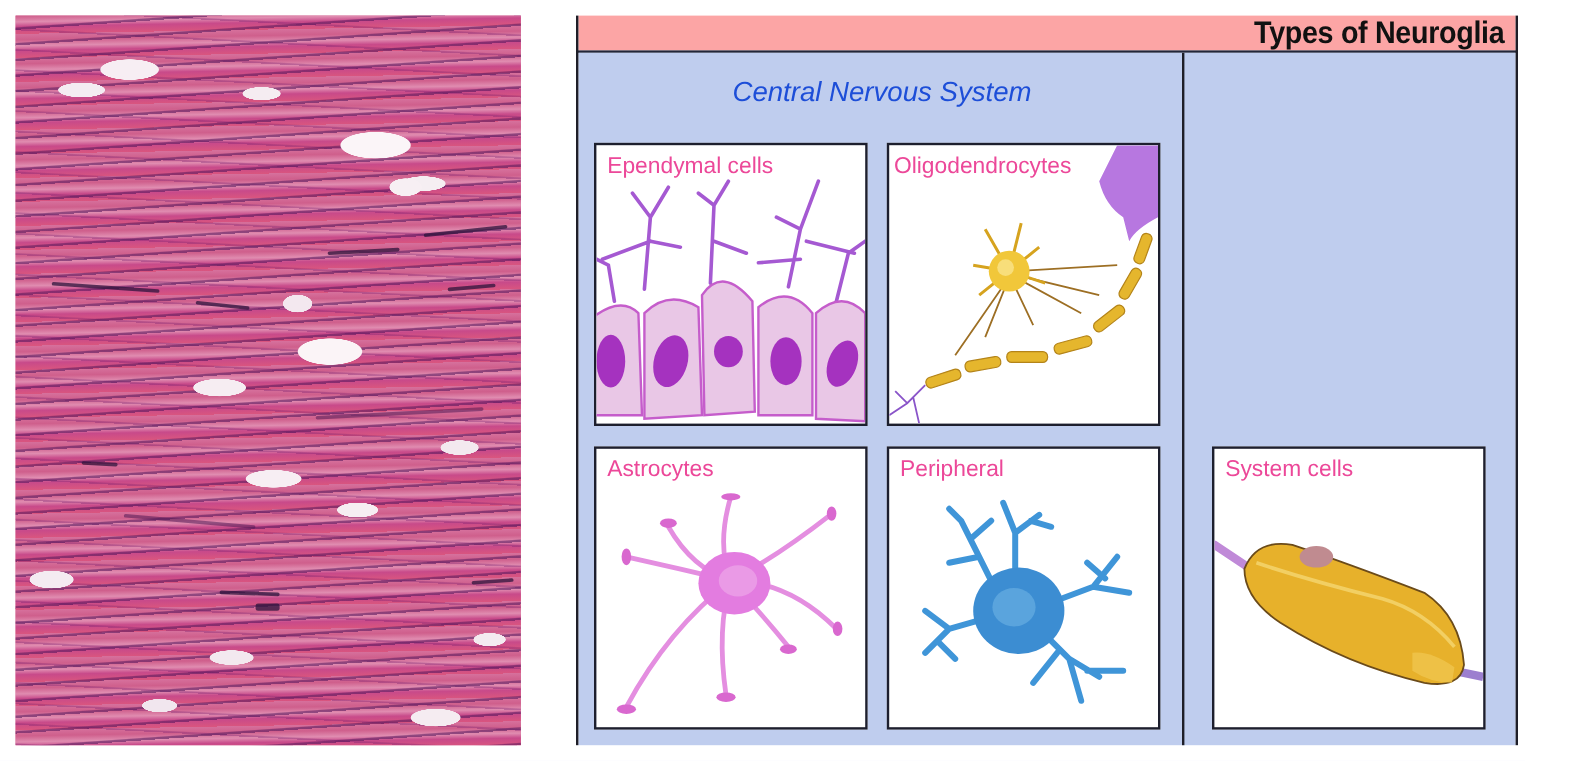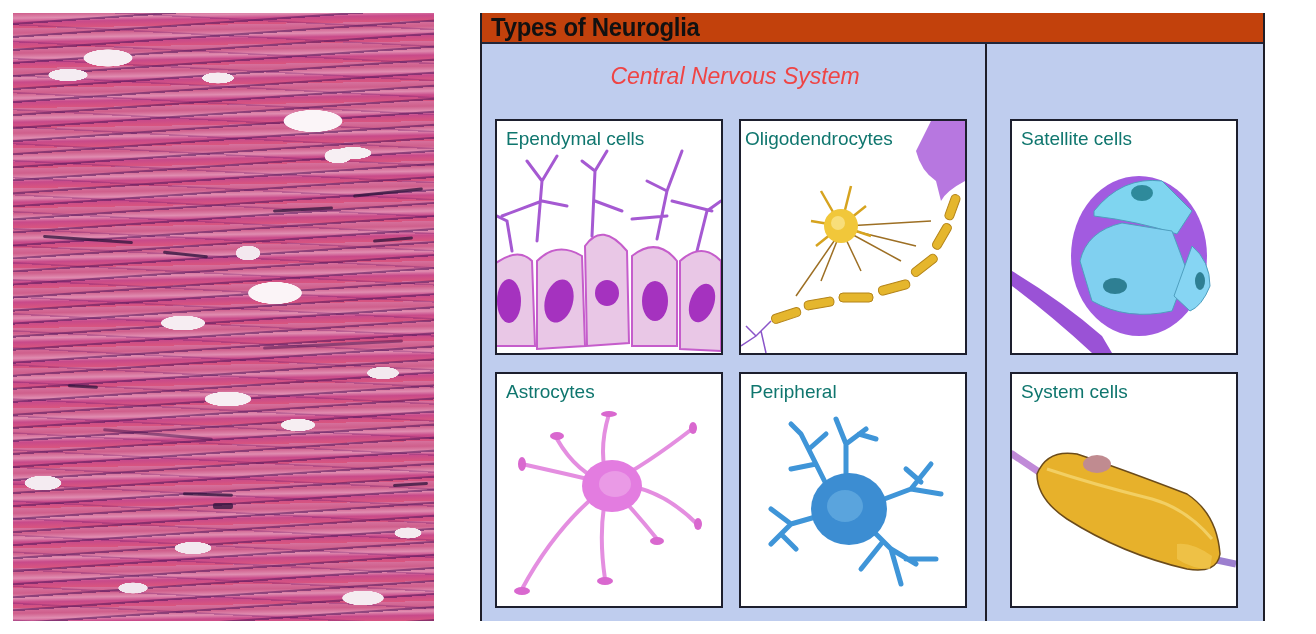--- a/index.html
+++ b/index.html
@@ -33,36 +33,36 @@
       repeating-linear-gradient(-1deg, #d9557f 0px, #c84a8a 6px, #e08cb0 10px, #cf5f8c 15px, #d6709c 20px),
       #d05a8b;
   }
   .histo .streak { position: absolute; height: 3px; border-radius: 2px;
                    background: rgba(45,20,60,0.75); }
 
   
   .diagram { position: absolute; left: 480px; top: 13px; width: 785px; height: 608px; }
   .frame-left  { position: absolute; left: 0; top: 0; width: 2px; height: 608px; background: #1e1e28; }
   .frame-right { position: absolute; right: 0; top: 0; width: 2px; height: 608px; background: #1e1e28; }
-  .title-row { position: absolute; left: 2px; right: 2px; top: 0; height: 29px; background: #c2410c;
-               text-align: left; }
+  .title-row { position: absolute; left: 2px; right: 2px; top: 0; height: 29px; background: #fca5a5;
+               text-align: right; }
   .title { font-size: 26px; font-weight: bold; color: #111; line-height: 28px;
            letter-spacing: -0.3px; display: inline-block; transform: scaleX(0.92); }
   .header-rule { position: absolute; left: 0; right: 0; top: 29px; height: 2px; background: #22263a; }
   .panel { position: absolute; left: 2px; right: 2px; top: 31px; bottom: 0; background: #bfcdee; }
   .divider { position: absolute; left: 505px; top: 31px; width: 2px; bottom: 0; background: #1e1e28; }
 
-  .section-heading { position: absolute; font-style: italic; font-size: 23px; color: #ef4444;
+  .section-heading { position: absolute; font-style: italic; font-size: 23px; color: #1d4ed8;
                      text-align: center; line-height: 29px; transform-origin: center; }
   .sh-cns { left: 20px; width: 470px; top: 49px; }
   .sh-pns { left: 512px; width: 268px; top: 39px; }
 
   .cell-box { position: absolute; width: 224px; height: 232px; background: #ffffff;
               border: 2px solid #1d1f2e; box-sizing: content-box; overflow: hidden; }
-  .cell-label { position: absolute; left: 9px; top: 7px; font-size: 19px; color: #0f766e;
+  .cell-label { position: absolute; left: 9px; top: 7px; font-size: 19px; color: #ec4899;
                 white-space: nowrap; z-index: 2; }
   .cell-art { position: absolute; left: 0; top: 0; width: 224px; height: 232px; }
 </style>
 </head>
 <body>
 
 <div class="histo">
   <div class="streak" style="left:30px;top:225px;width:90px;transform:rotate(4deg)"></div>
   <div class="streak" style="left:260px;top:195px;width:60px;transform:rotate(-3deg)"></div>
   <div class="streak" style="left:340px;top:178px;width:70px;transform:rotate(-6deg)"></div>
@@ -135,33 +135,20 @@
         <path d="M100 105 L80 70 M100 105 L110 65 M100 105 L125 85 M100 105 L70 100 M100 105 L75 125 M100 105 L130 115"></path>
       </g>
       <circle cx="100" cy="105" r="17" fill="#f1c73a"></circle>
       <circle cx="97" cy="102" r="7" fill="#f8de7a"></circle>
       <g stroke="#8a55c9" stroke-width="1.5" fill="none">
         <path d="M30 200 L15 215 L0 225 M20 210 L25 232 M15 215 L5 205"></path>
       </g>
     </svg>
   </div>
 
-  <div class="cell-box" style="left:530px;top:106px;">
-    <span class="cell-label">Satellite cells</span>
-    <svg class="cell-art" viewBox="0 0 224 232">
-      <path d="M0 150 Q50 180 90 215 L100 232 L80 232 Q40 195 0 165 Z" fill="#9a52d6"></path>
-      <ellipse cx="127" cy="135" rx="68" ry="80" fill="#a25be0"></ellipse>
-      <path d="M82 90 Q110 55 150 60 L180 90 L165 113 Q125 100 82 95 Z" fill="#7fd5f0" stroke="#4e9fbf" stroke-width="1"></path>
-      <path d="M68 140 Q75 110 110 102 L160 110 L175 150 L160 190 Q115 200 80 180 Z" fill="#80d0f0" stroke="#4e9fbf" stroke-width="1"></path>
-      <path d="M180 125 Q198 140 198 165 Q190 185 178 190 L162 175 Z" fill="#86d5f3" stroke="#4e9fbf" stroke-width="1"></path>
-      <ellipse cx="130" cy="72" rx="11" ry="8" fill="#2e8a9b"></ellipse>
-      <ellipse cx="103" cy="165" rx="12" ry="8" fill="#2e7f93"></ellipse>
-      <ellipse cx="188" cy="160" rx="5" ry="9" fill="#2e7f93"></ellipse>
-    </svg>
-  </div>
 
   <div class="cell-box" style="left:15px;top:359px;">
     <span class="cell-label">Astrocytes</span>
     <svg class="cell-art" viewBox="0 0 224 232">
       <g stroke="#e48ee0" stroke-width="4" fill="none" stroke-linecap="round">
         <path d="M112 110 Q100 80 112 40"></path>
         <path d="M112 110 Q80 100 60 65"></path>
         <path d="M112 110 Q70 100 25 90"></path>
         <path d="M112 110 Q150 90 195 55"></path>
         <path d="M112 110 Q160 110 200 150"></path>

